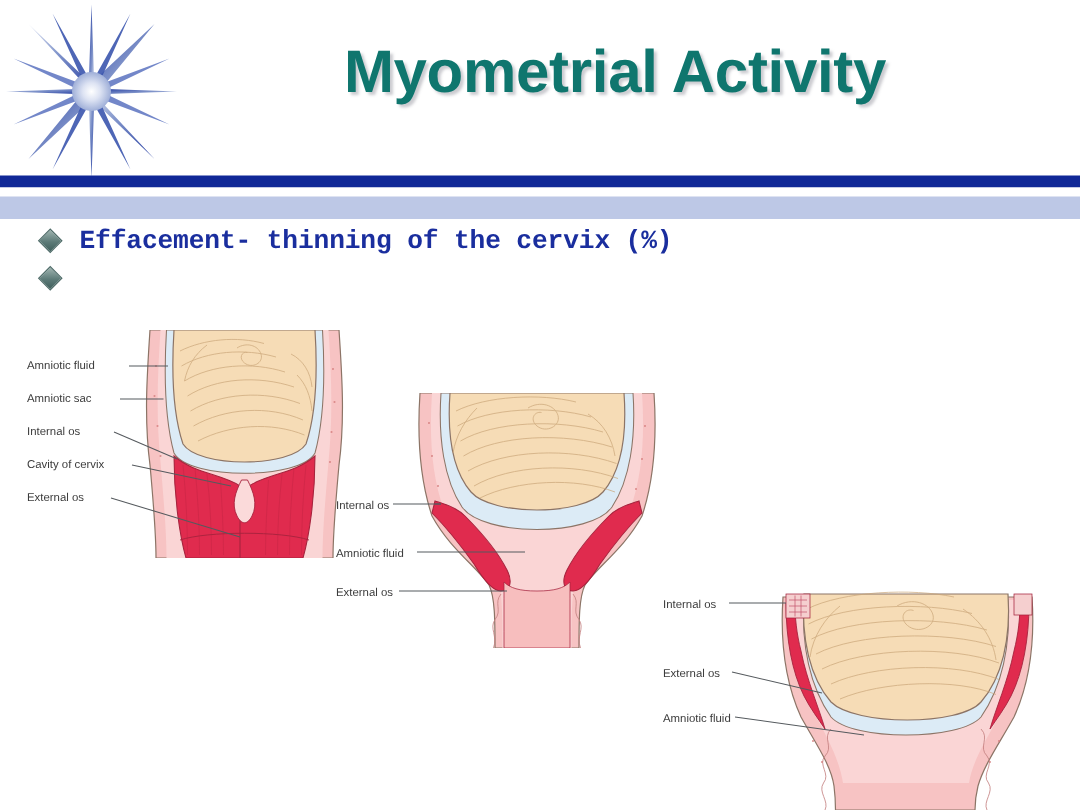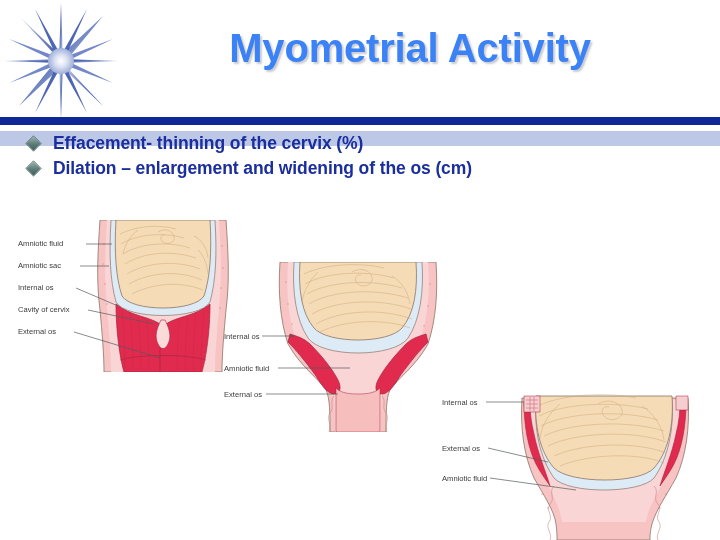--- a/index.html
+++ b/index.html
@@ -27,21 +27,21 @@
     left: 2px; top: 0px;
     width: 118px; height: 122px;
   }
   #slide-title {
     position: absolute;
     left: 120px; top: 26px;
     width: 580px;
     text-align: center;
     font-size: 40px;
     font-weight: bold;
-    color: #3b82f6;
+    color: #0f766e;
     letter-spacing: -0.2px;
     text-shadow: 2px 2px 2px rgba(140,140,150,0.45);
     white-space: nowrap;
   }
 
   
   #divider-navy {
     position: absolute;
     left: 0; top: 117px;
     width: 720px; height: 8px;
@@ -56,22 +56,23 @@
   #divider-lightblue {
     position: absolute;
     left: 0; top: 131px;
     width: 720px; height: 15px;
     background: #BDC8E6;
   }
 
   
   #bullet-list {
     position: absolute;
-    left: 0; top: 131px;
+    left: 0; top: 148px;
     width: 672px;
+    font-family: Liberation Mono, monospace;
   }
   .bullet-row {
     display: flex;
     align-items: center;
     height: 25px;
     padding-left: 26px;
   }
   .bullet-marker {
     width: 13px; height: 13px;
     margin-right: 12px;
@@ -169,21 +170,20 @@
 <div id="divider-white-gap"></div>
 <div id="divider-lightblue"></div>
 
 <div id="bullet-list">
   <div class="bullet-row">
     <span class="bullet-marker"></span>
     <span class="bullet-text">Effacement- thinning of the cervix  (%)</span>
   </div>
   <div class="bullet-row">
     <span class="bullet-marker"></span>
-    <span class="bullet-text">Dilation – enlargement and widening of the os (cm)</span>
   </div>
 </div>
 
 <div id="figures">
 
   <div class="figure" style="left:8px; top:2px;">
     <svg width="240" height="152" viewBox="0 0 240 152" class="fig-svg">
       <defs>
         <clipPath id="c1head">
           <path d="M104,2 C104,2 126,-6 150,2 L208,2 L208,86 C185,96 130,96 104,86 Z"></path>

